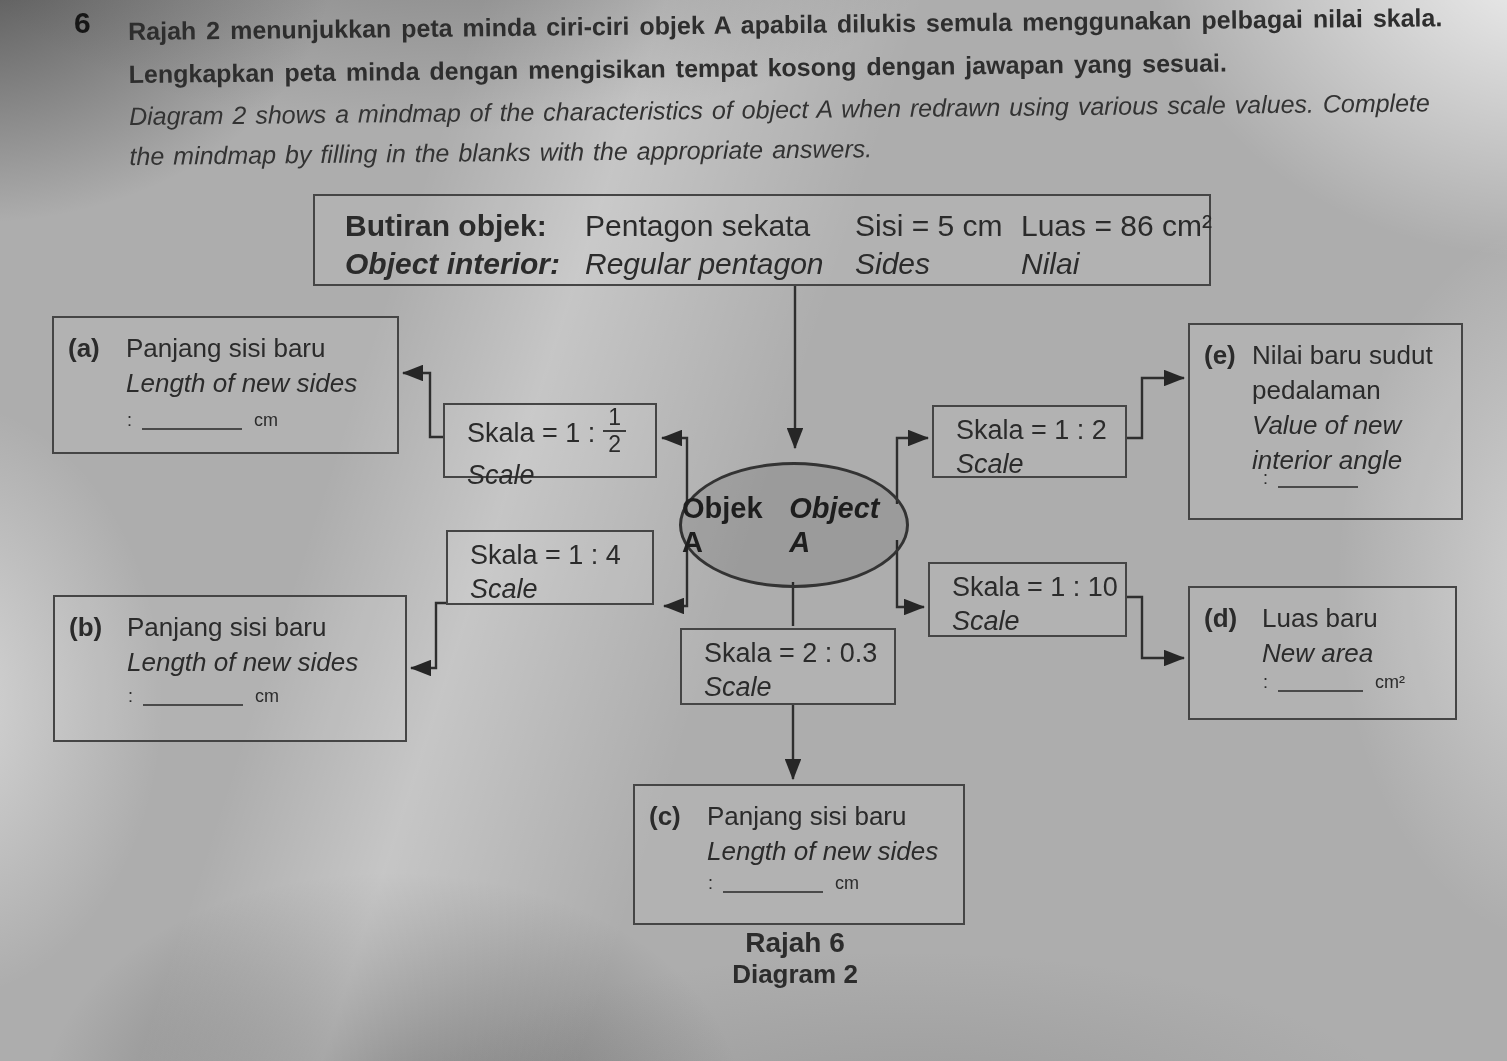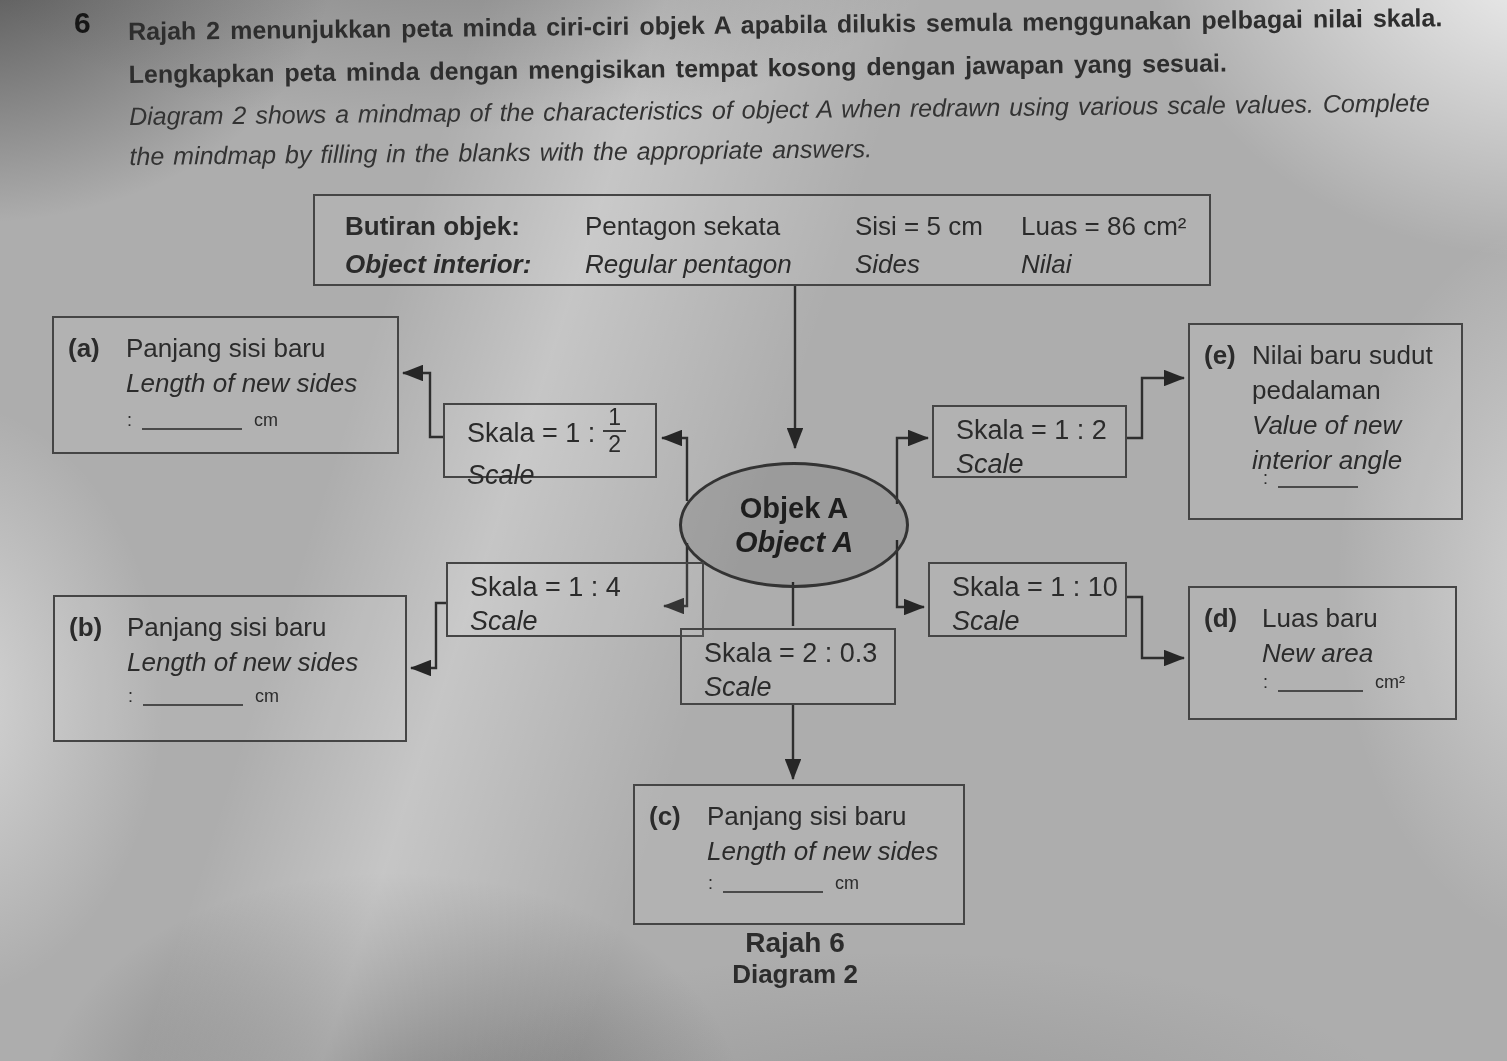--- a/index.html
+++ b/index.html
@@ -35,26 +35,26 @@
 
   
   .sbox{font-size:27px; line-height:34px; padding:6px 12px 0 22px; white-space:nowrap;}
   .frac{display:inline-block; text-align:center; vertical-align:middle; line-height:1.02; font-size:23px; margin-left:8px; position:relative; top:-3px;}
   .frac .fnum{display:block; border-bottom:2px solid #3a3a3a; padding:0 5px 1px;}
   .frac .fden{display:block; padding-top:1px;}
 
   .ellipse{
     position:absolute; left:679px; top:462px; width:224px; height:120px; z-index:2;
     border:3px solid #333; border-radius:50%; background:rgba(0,0,0,0.10);
-    display:flex; flex-direction:column; align-items:center; justify-content:center;
+    display:flex; flex-direction:row; align-items:center; justify-content:center;
     font-size:29px; font-weight:bold; line-height:34px; color:#1e1e1e;
   }
 
   .details{padding:0;}
-  .dcol{position:absolute; top:11px; font-size:26px; line-height:38px; white-space:nowrap;}
+  .dcol{position:absolute; top:11px; font-size:30px; line-height:38px; white-space:nowrap;}
   .dbold{font-weight:bold;}
 
   .caption{position:absolute; left:645px; top:926px; width:300px; text-align:center; color:#2c2c2c; z-index:2;}
   .cap1{font-size:28px; font-weight:bold; line-height:33px;}
   .cap2{font-size:26px; font-weight:bold; line-height:30px;text-align:center;}
 
   svg.connectors{position:absolute; left:0; top:0; z-index:1;}
 </style>
 </head>
 <body>
@@ -120,21 +120,21 @@
       <span>Skala = 1 :</span><span class="frac"><span class="fnum">1</span><span class="fden">2</span></span>
     </div>
     <div class="it" style="margin-top:-2px;">Scale</div>
   </div>
 
   <div class="box sbox" style="left:932px; top:405px; width:195px; height:73px;">
     <div>Skala = 1 : 2</div>
     <div class="it">Scale</div>
   </div>
 
-  <div class="box sbox" style="left:446px; top:562px; width:258px; height:75px;">
+  <div class="box sbox" style="left:446px; top:530px; width:208px; height:75px;">
     <div>Skala = 1 : 4</div>
     <div class="it">Scale</div>
   </div>
 
   <div class="box sbox" style="left:928px; top:562px; width:199px; height:75px;">
     <div>Skala = 1 : 10</div>
     <div class="it">Scale</div>
   </div>
 
   <div class="box sbox" style="left:680px; top:628px; width:216px; height:77px;">

